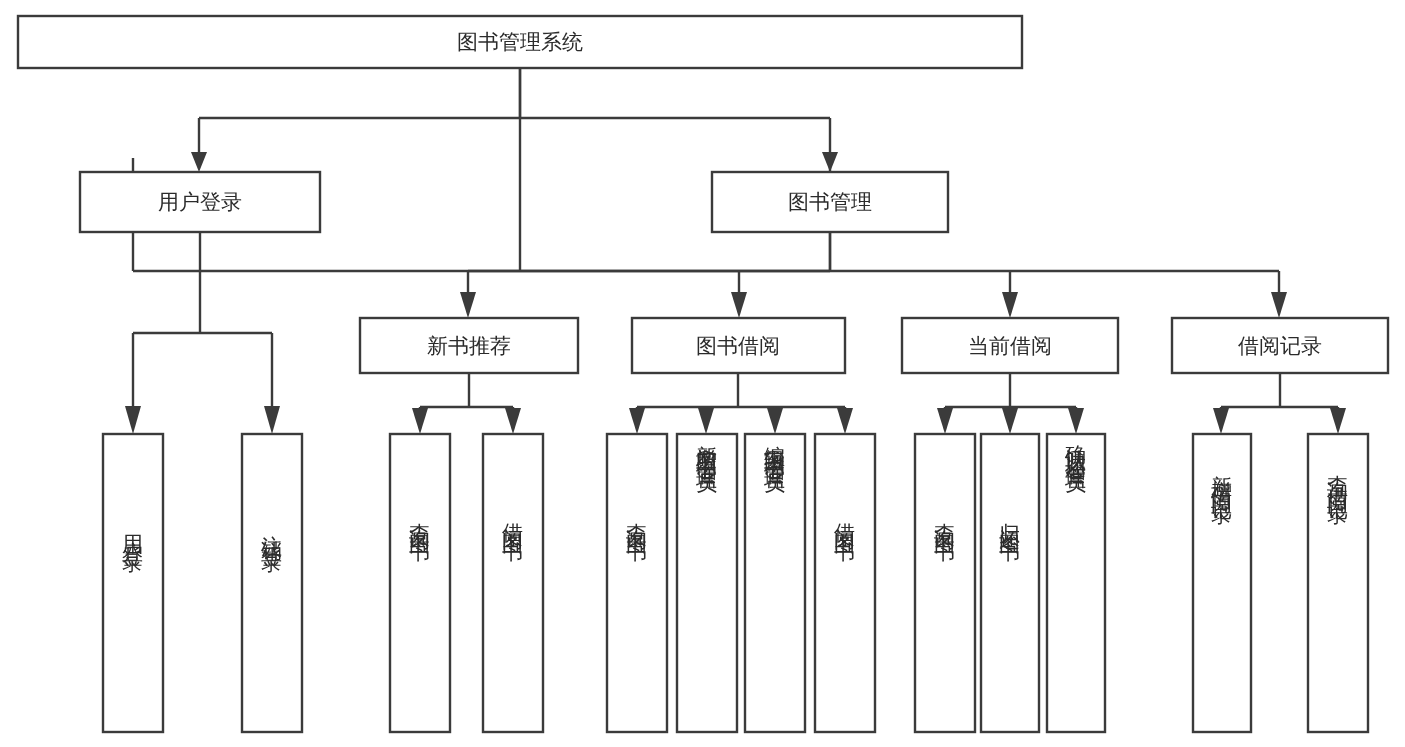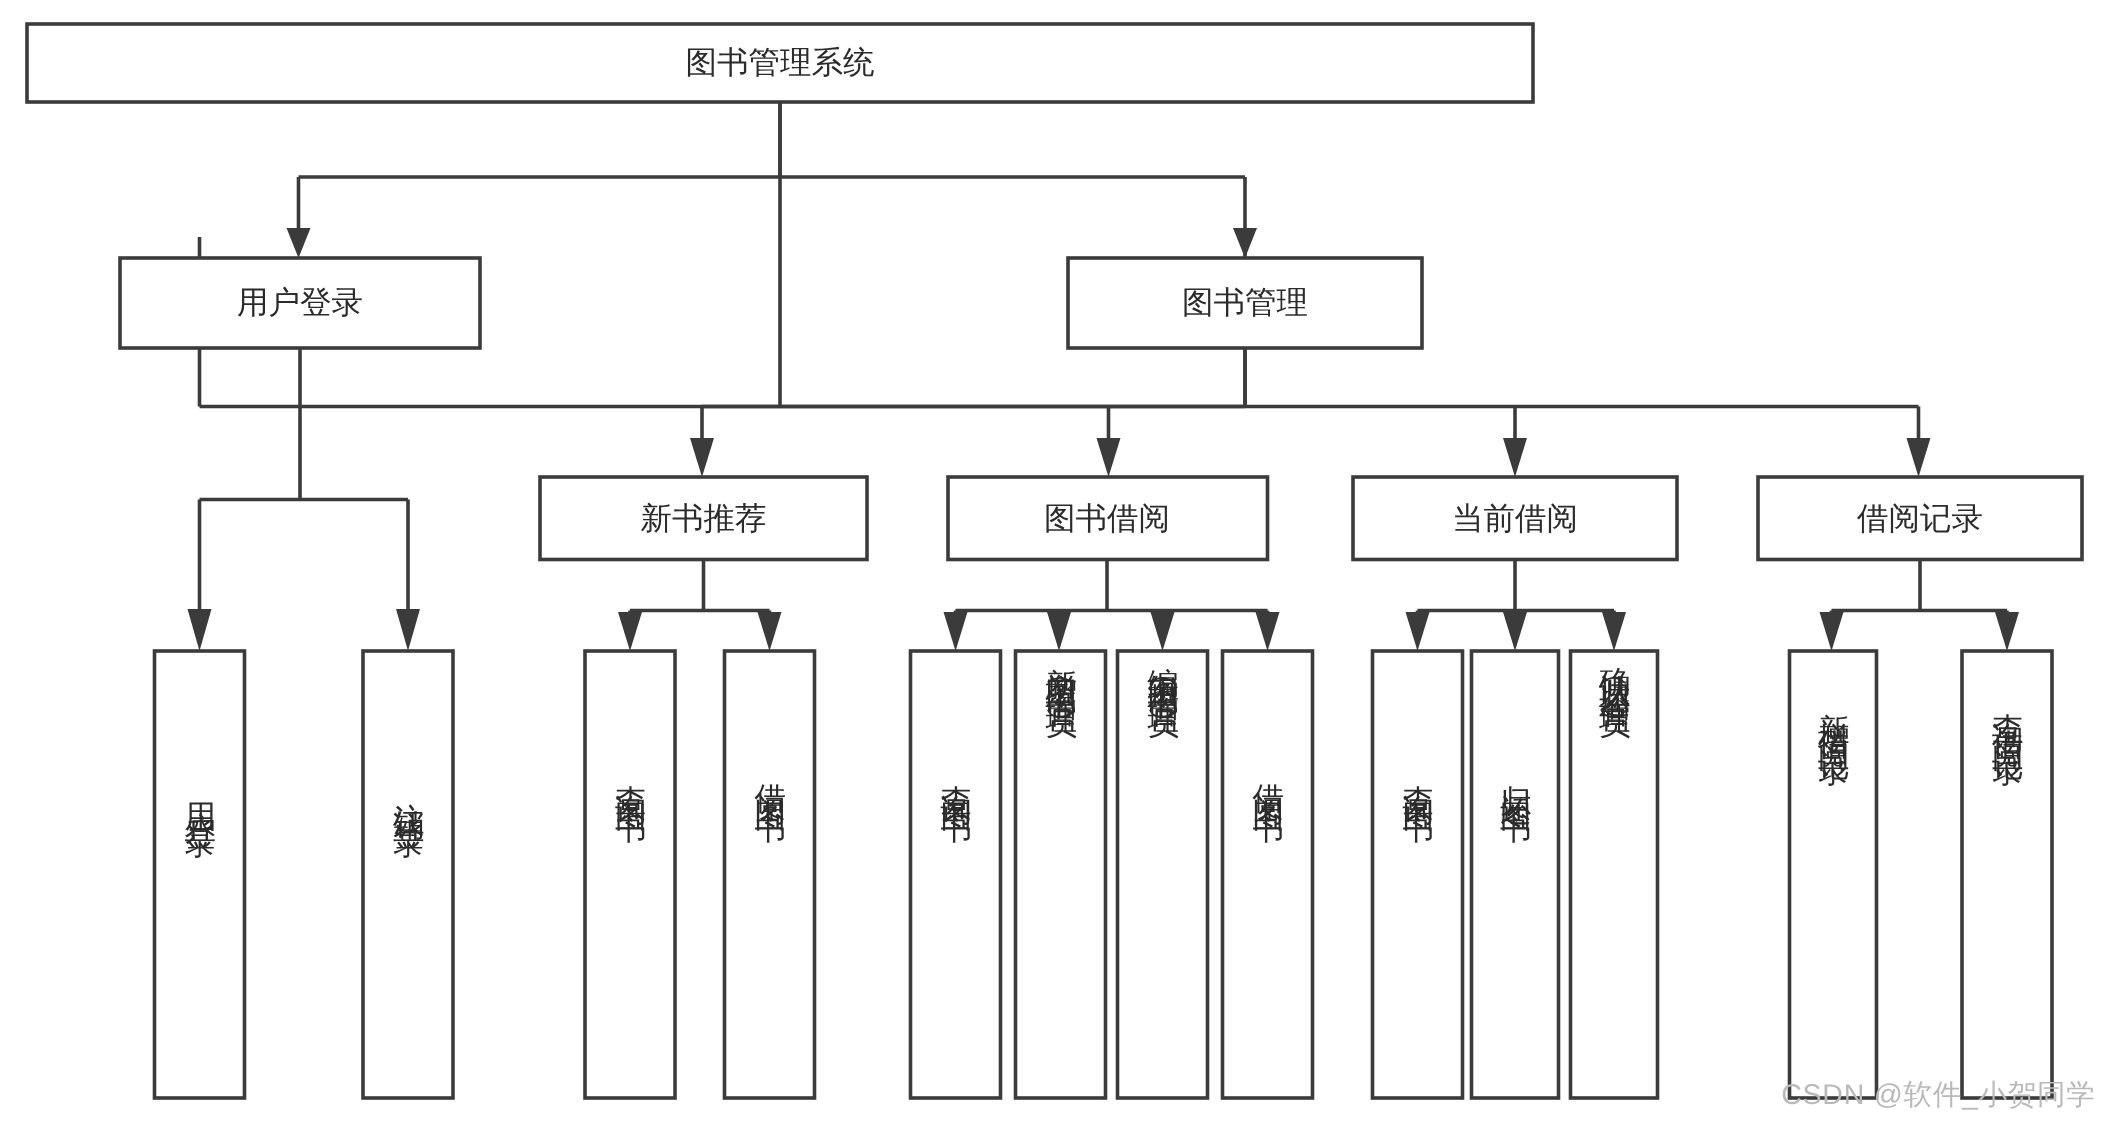--- a/index.html
+++ b/index.html
@@ -239,15 +239,14 @@
       <rect class="node-box" x="1193" y="434" width="58" height="298"></rect>
       <text class="node-label-vert" x="1222" y="476" style="writing-mode:vertical-rl; letter-spacing:6px;">新增借阅记录</text>
     </g>
     <g>
       <rect class="node-box" x="1308" y="434" width="60" height="298"></rect>
       <text class="node-label-vert" x="1338" y="476" style="writing-mode:vertical-rl; letter-spacing:6px;">查询借阅记录</text>
     </g>
 
   </svg>
 
-  <div class="watermark">CSDN @软件_小贺同学</div>
 
 </div>
 
 </body></html>

